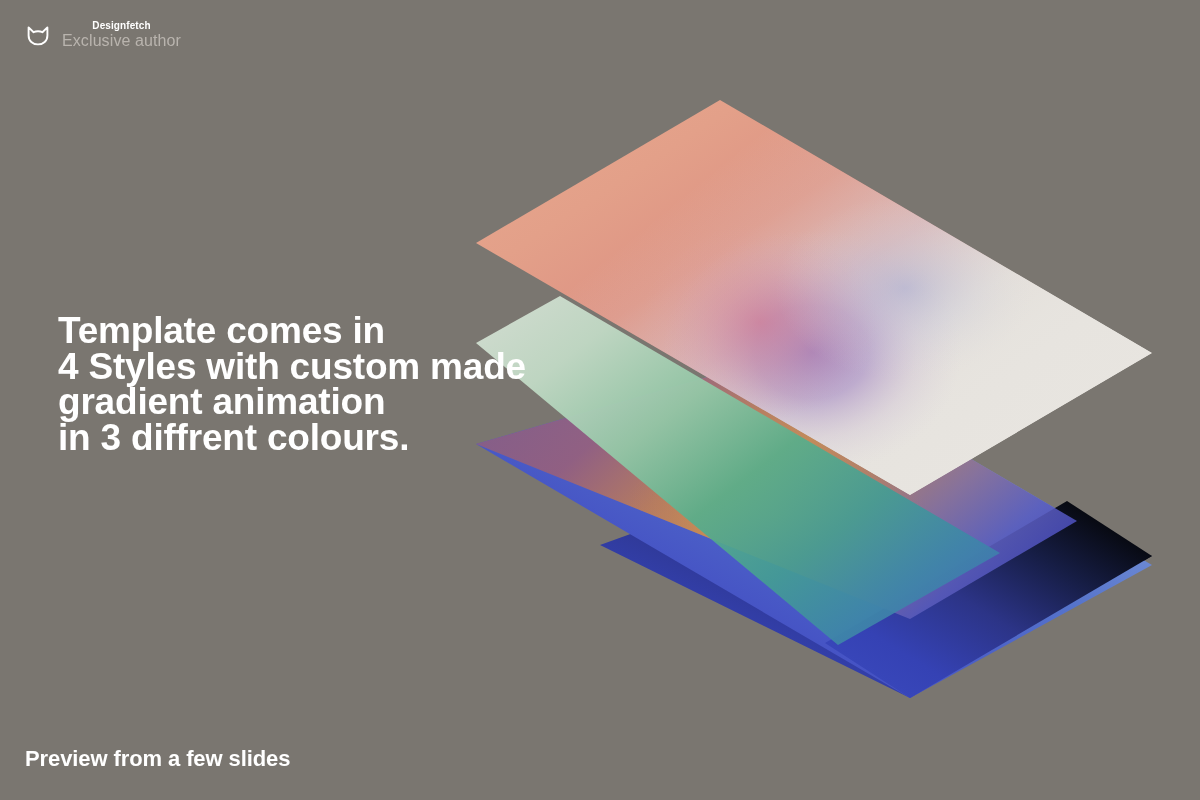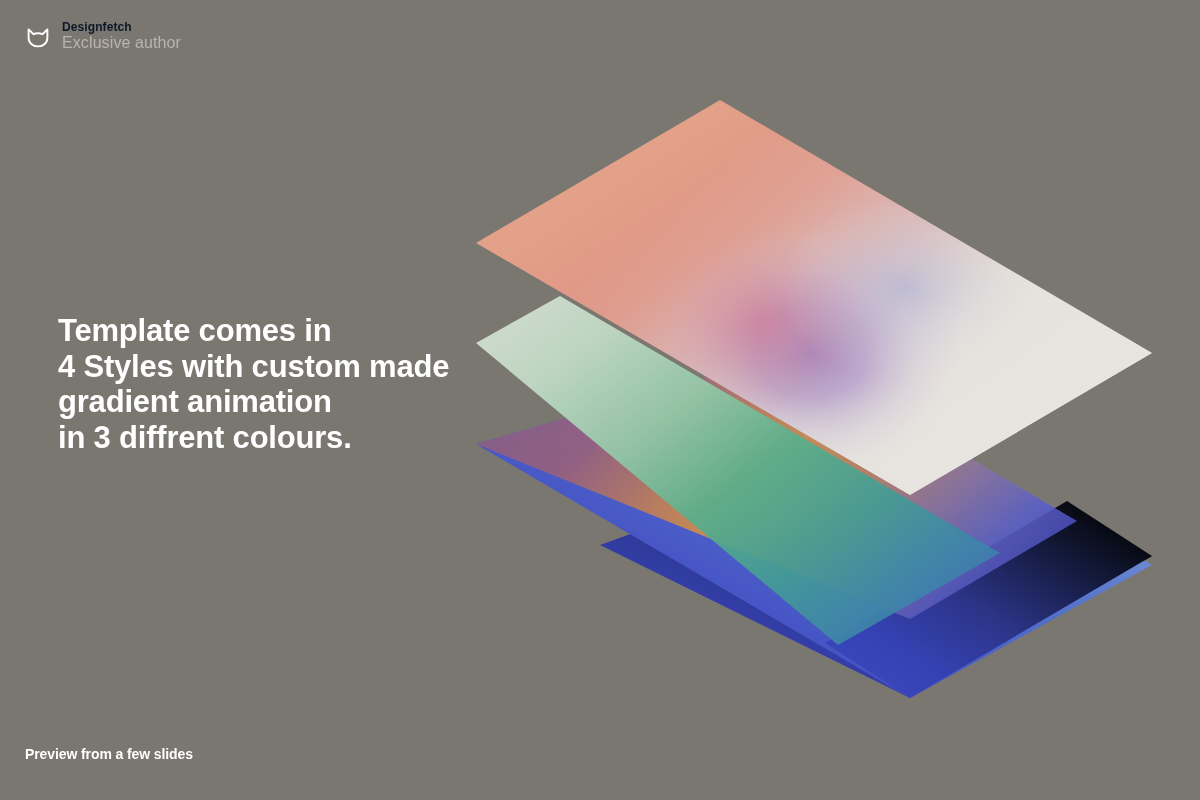--- a/index.html
+++ b/index.html
@@ -25,53 +25,54 @@
     align-items:center;
     gap:10px;
   }
   .brand-logo {
     width:28px; height:28px;
     display:block;
     flex:0 0 auto;
   }
   .brand-text { line-height:1.18; }
   .brand-name {
-    font-size:12px;
+    font-size:10px;
     font-weight:bold;
-    color:#0f172a;
+    color:#ffffff;
     letter-spacing:.1px;
     display:block;
+    text-align:center;
   }
   .brand-sub {
     font-size:16px;
     font-weight:normal;
     color:#b9b4ae;
     letter-spacing:.1px;
     display:block;
   }
 
   
   .headline {
     position:absolute;
     left:58px; top:313px;
     width:500px;
     color:#ffffff;
-    font-size:31px;
+    font-size:37px;
     font-weight:bold;
     line-height:35.5px;
     letter-spacing:-0.2px;
     white-space:pre-line;
   }
 
   
   .footer-note {
     position:absolute;
     left:25px; top:746px;
     color:#ffffff;
-    font-size:14px;
+    font-size:22px;
     font-weight:bold;
     letter-spacing:-0.1px;
   }
 
   
   .stack {
     position:absolute;
     left:0; top:0;
     width:1200px; height:800px;
     pointer-events:none;

